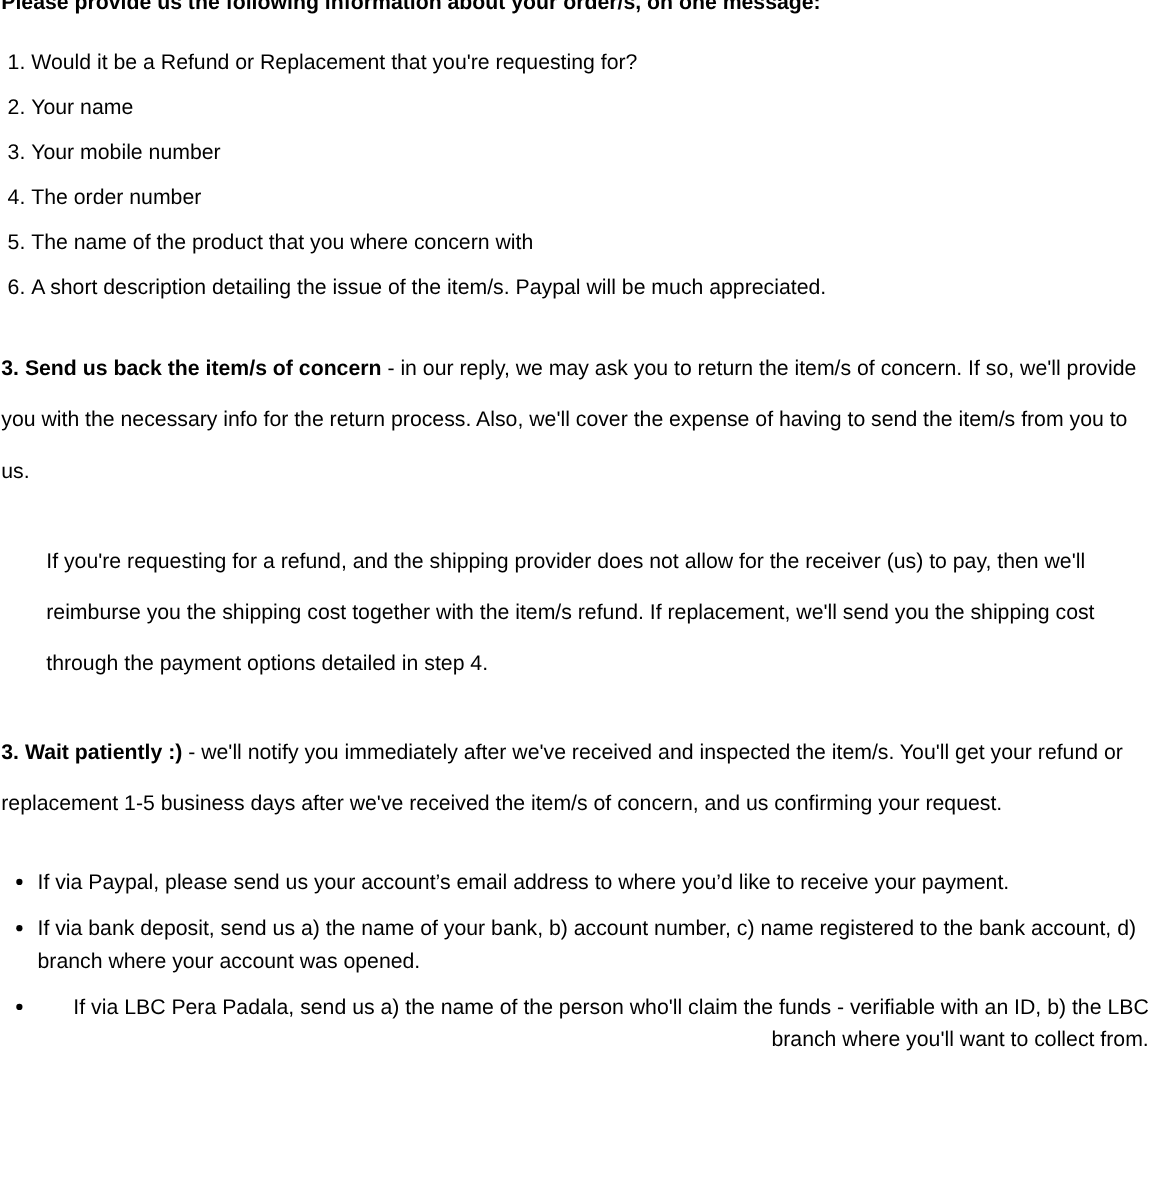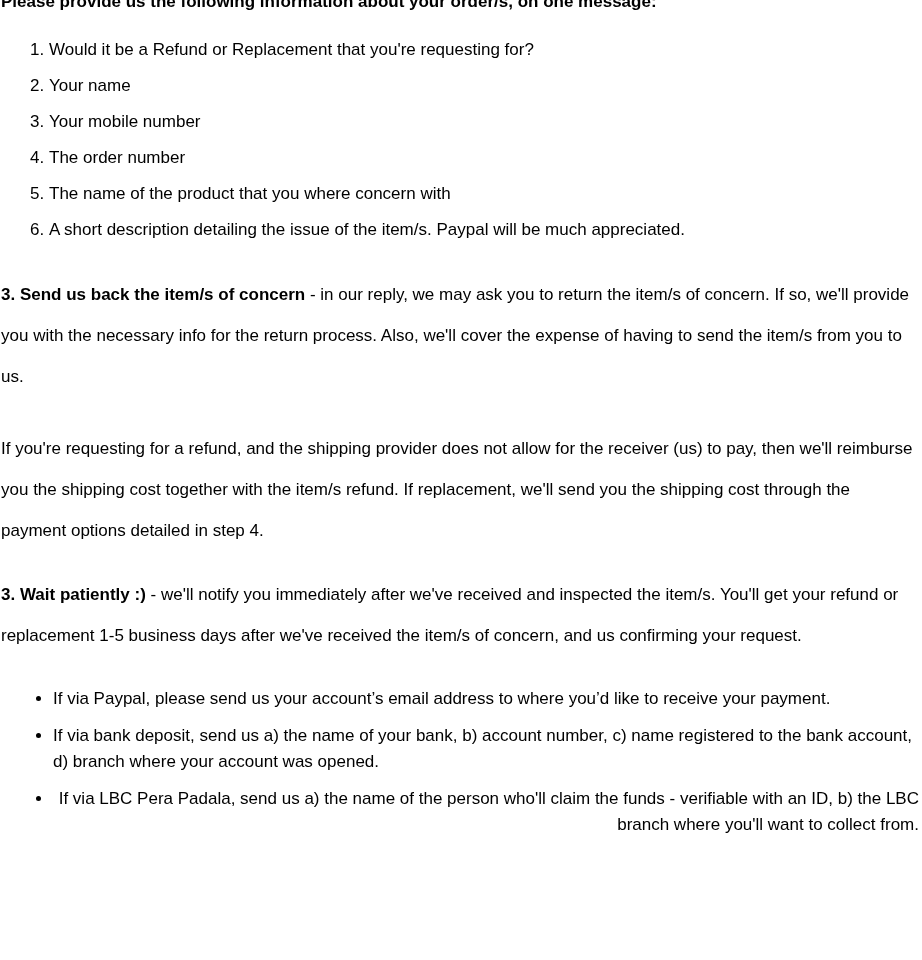--- a/index.html
+++ b/index.html
@@ -19,31 +19,31 @@
     height: 960px;
     overflow: hidden;
     padding: 0 3px 0 1px;
   }
   p { margin: 0; line-height: 41px; }
   b, strong, .bold { font-weight: bold; }
 
   
   .clipped-heading { margin-top: -19.5px; font-weight: bold; }
 
-  ol.info-list { margin: 15.5px 0 30.5px; padding-left: 48px; }
+  ol.info-list { margin: 15.5px 0 30.5px; padding-left: 24px; }
   ol.info-list li { line-height: 26.5px; margin-bottom: 9.5px; }
   ol.info-list li:last-child { margin-bottom: 0; }
 
   .p-step3    { margin-bottom: 30.5px; }
-  .p-refund   { margin-bottom: 23px; }
+  .p-refund   { margin-bottom: 30px; padding-left: 36px; }
   .p-step4    { margin-bottom: 19.5px; }
   .p-step5    { margin-bottom: 30.5px; }
   .p-payments { margin-bottom: 18px; }
 
-  ul.pay-list { margin: 0 0 27.5px; padding-left: 52px; }
+  ul.pay-list { margin: 0 0 27.5px; padding-left: 29px; }
   ul.pay-list li { line-height: 26.5px; margin-bottom: 10px; }
   ul.pay-list li:last-child { margin-bottom: 8px; text-align: right; }
 </style>
 </head>
 <body>
 
 <div class="page">
 
   <p class="clipped-heading">Please provide us the following information about your order/s, on one message:</p>
 

